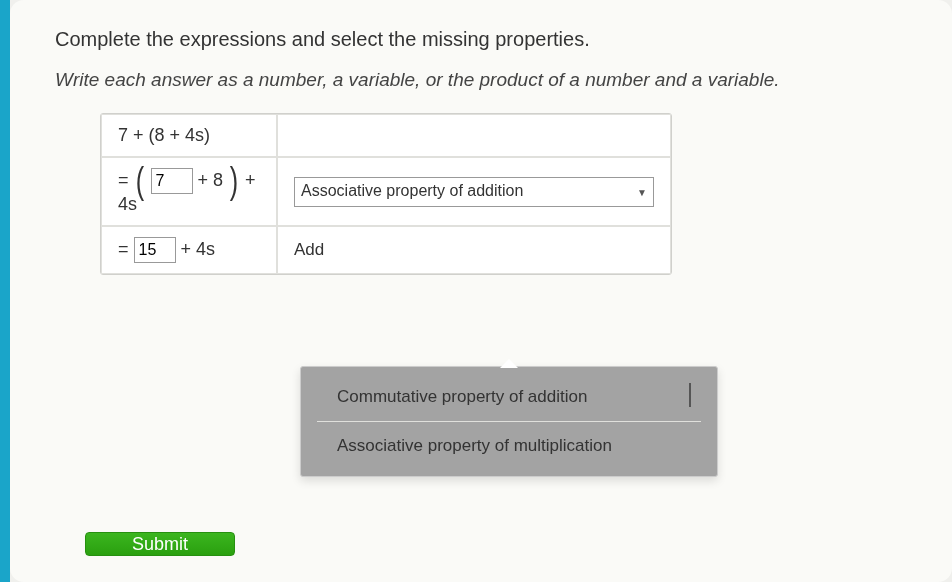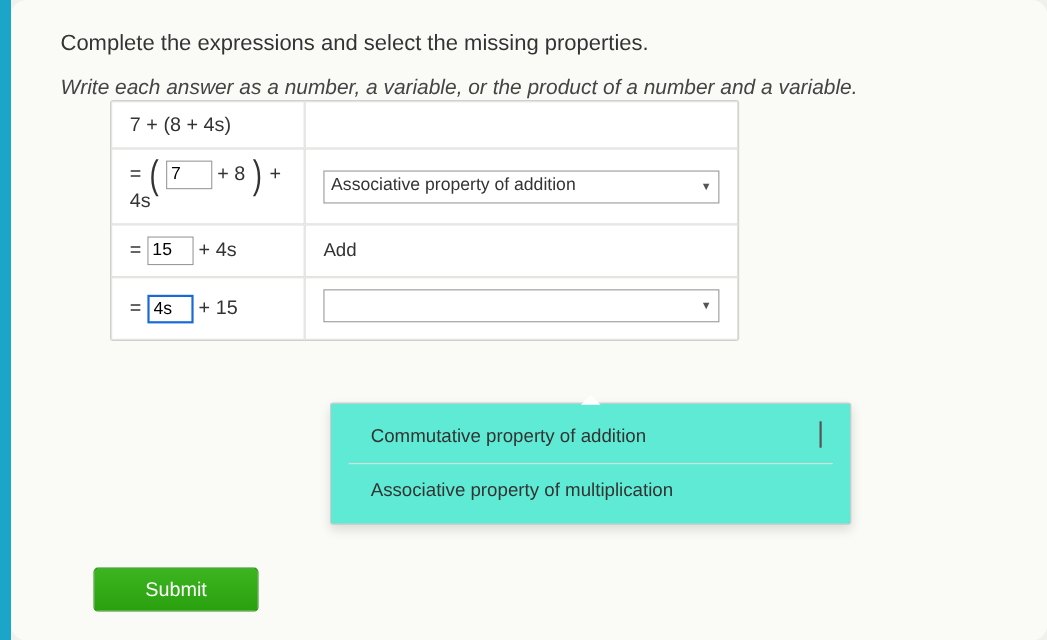--- a/index.html
+++ b/index.html
@@ -28,20 +28,21 @@
   }
   .instructions {
     font-size: 20px;
     color: #333;
     margin-bottom: 18px;
   }
   .sub-instructions {
     font-style: italic;
     font-size: 19px;
     color: #444;
+    margin-bottom: 22px;
   }
   .problem-table {
     border: 1px solid #d0d0cc;
     border-radius: 3px;
     display: table;
     margin-left: 45px;
     width: 572px;
     background: #fff;
   }
   .row {
@@ -101,22 +102,22 @@
     right: 6px;
     top: 50%;
     transform: translateY(-50%);
     font-size: 10px;
     color: #555;
   }
   .dropdown-list {
     position: absolute;
     left: 290px;
     top: 366px;
-    width: 474px;
-    background: #5eead4;
+    width: 418px;
+    background: #a3a3a3;
     border: 1px solid #ccc;
     border-radius: 3px;
     box-shadow: 0 4px 10px rgba(0,0,0,0.12);
     padding: 6px 0;
   }
   .dropdown-list::before {
     content: "";
     position: absolute;
     top: -8px;
     left: 50%;
@@ -140,21 +141,21 @@
     top: 16px;
     width: 2px;
     height: 24px;
     background: #555;
   }
   .submit-btn {
     position: absolute;
     left: 75px;
     bottom: 26px;
     width: 150px;
-    height: 40px;
+    height: 24px;
     background: linear-gradient(#3bb51f, #2aa00f);
     border: 1px solid #269010;
     border-radius: 4px;
     color: #fff;
     font-size: 18px;
     cursor: pointer;
   }
 </style>
 </head>
 <body>
@@ -196,33 +197,20 @@
       <div class="cell left">
         <span>= </span>
         <input class="math-input" value="15" style="">
         <span> + 4s</span>
       </div>
       <div class="cell right">
         <span>Add</span>
       </div>
     </div>
 
-    <div class="row">
-      <div class="cell left">
-        <span>= </span>
-        <input class="math-input active" value="4s" style="">
-        <span> + 15</span>
-      </div>
-      <div class="cell right">
-        <div class="select-box empty">
-          <span></span>
-          <span class="arrow">▼</span>
-        </div>
-      </div>
-    </div>
   </div>
 
   <div class="dropdown-list">
     <div class="cursor-mark"></div>
     <div class="dropdown-item">Commutative property of addition</div>
     <div class="dropdown-item">Associative property of multiplication</div>
   </div>
 
   <button class="submit-btn">Submit</button>
 

